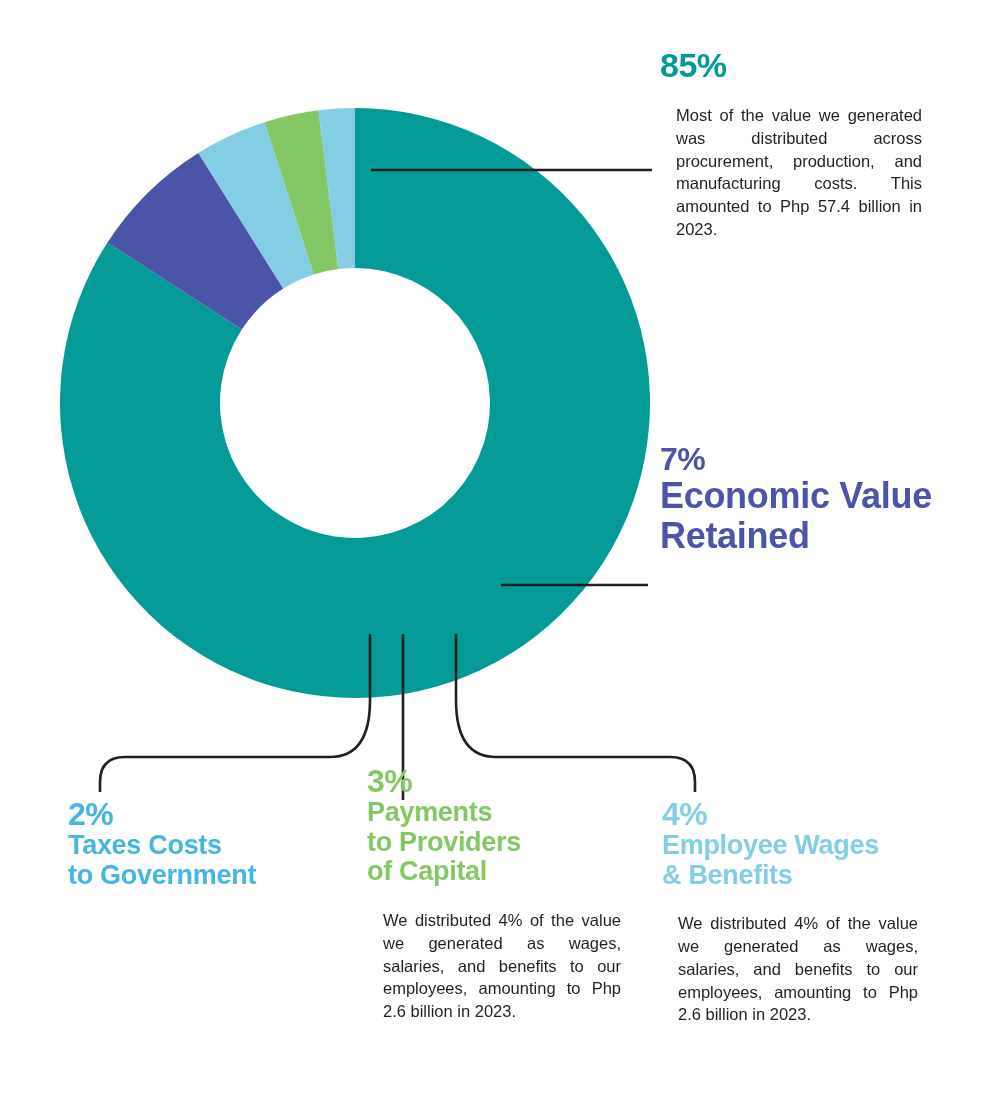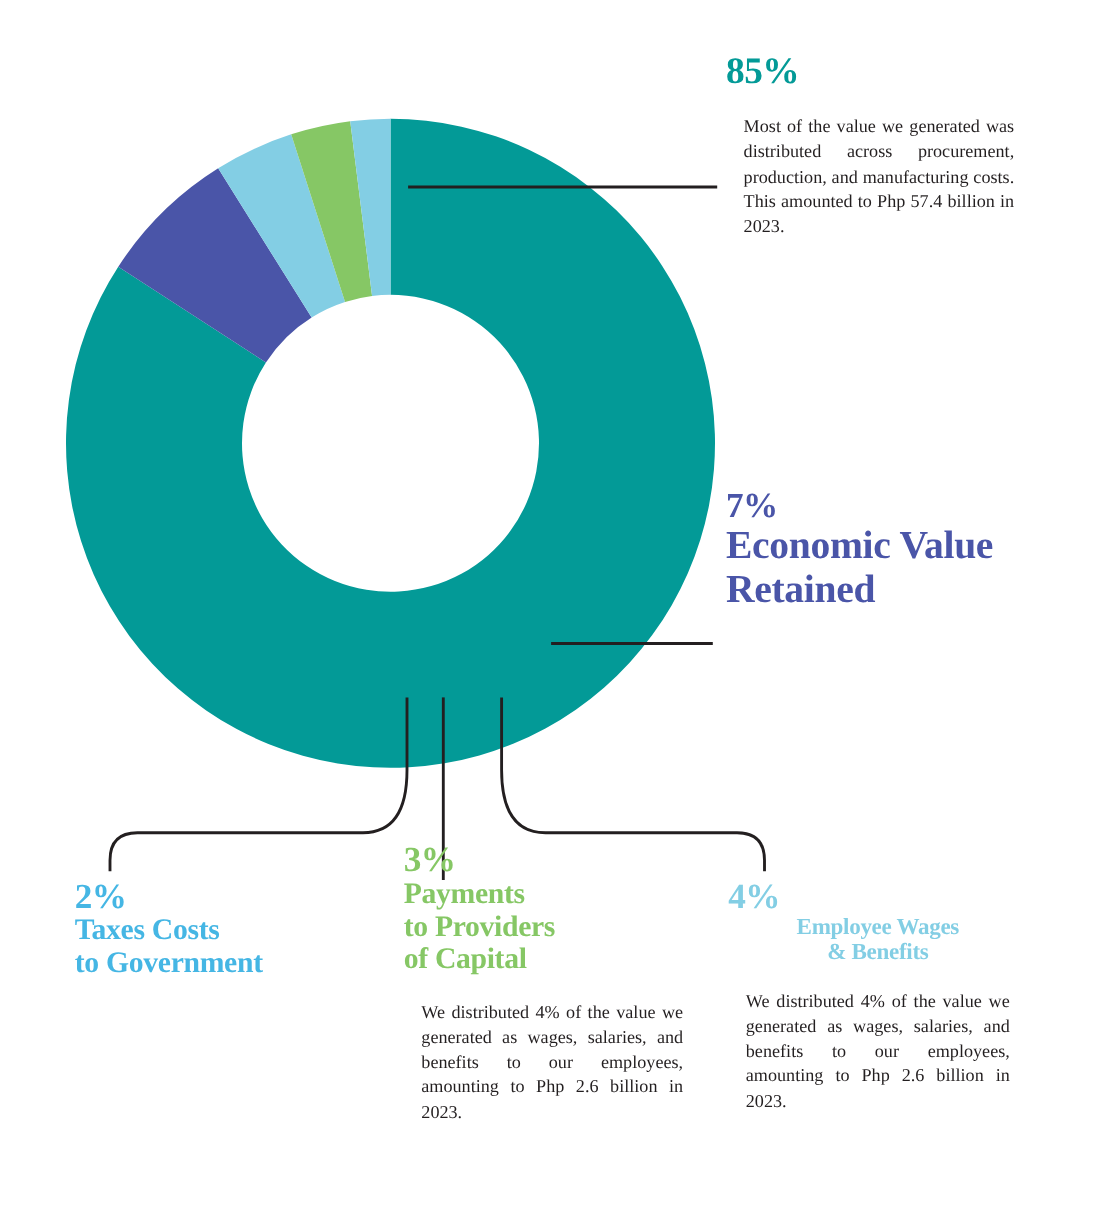--- a/index.html
+++ b/index.html
@@ -11,21 +11,20 @@
   body {
     font-family: "Liberation Sans", sans-serif;
     -webkit-font-smoothing: antialiased;
   }
   #page {
     position: relative;
     width: 980px;
     height: 1103px;
     background: #ffffff;
     overflow: hidden;
-    font-family: Liberation Serif, serif;
   }
 
   
   #donut-svg {
     position: absolute;
     left: 0;
     top: 0;
     width: 1000px;
     height: 1103px;
   }
@@ -105,21 +104,21 @@
 
   
   #callout-wages {
     left: 662px;
     top: 798px;
     width: 272px;
   }
   #callout-wages .pct,
   #callout-wages .ttl { color: #83cee4; }
   #callout-wages .pct { font-size: 32px; }
-  #callout-wages .ttl { font-size: 21px; text-align: center; }
+  #callout-wages .ttl { font-size: 27px; }
   #callout-wages .body { margin-top: 22px; }
 </style>
 </head>
 <body>
 
 <div id="page">
 
   <svg id="donut-svg" viewBox="0 0 1000 1103" aria-hidden="true">
     <g>
         <path d="M 355 108 A 295 295 0 1 1 107.50892279690117 242.4597660869719 L 241.74137144942935 329.5324353279363 A 135 135 0 1 0 355 268 Z" fill="#039a97"></path>

